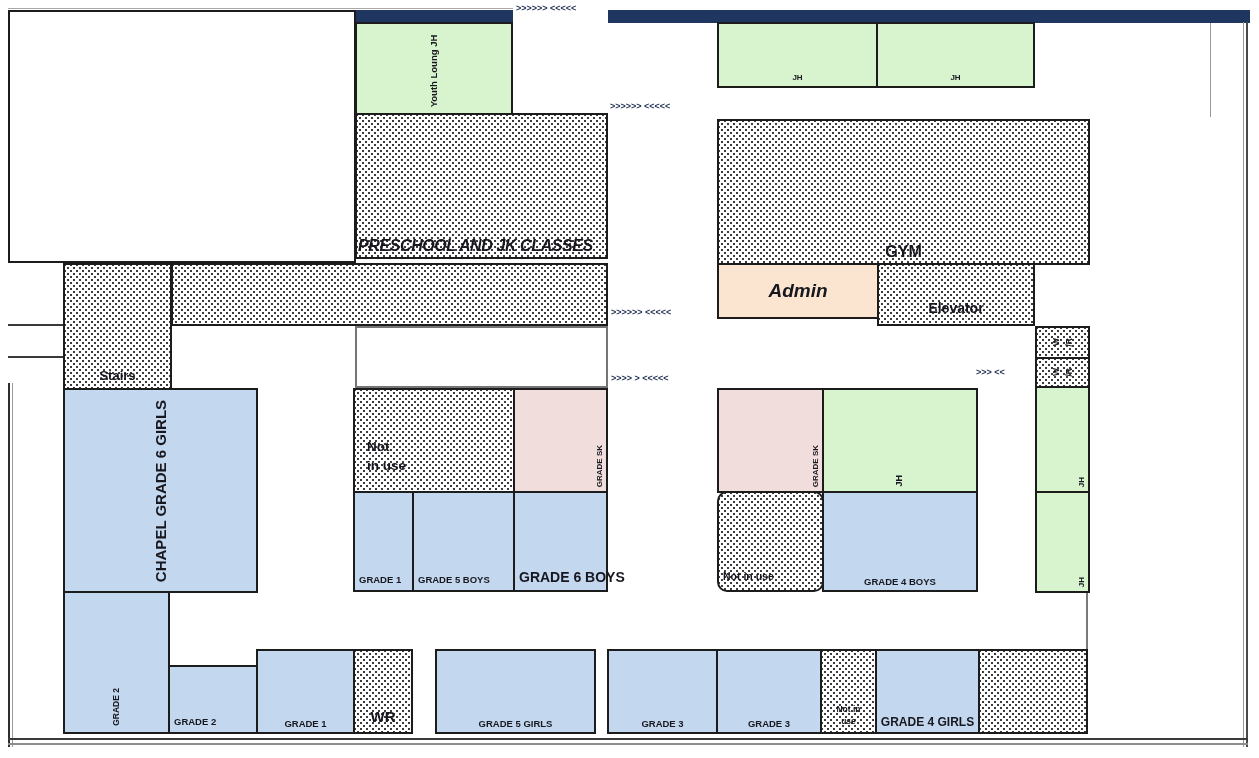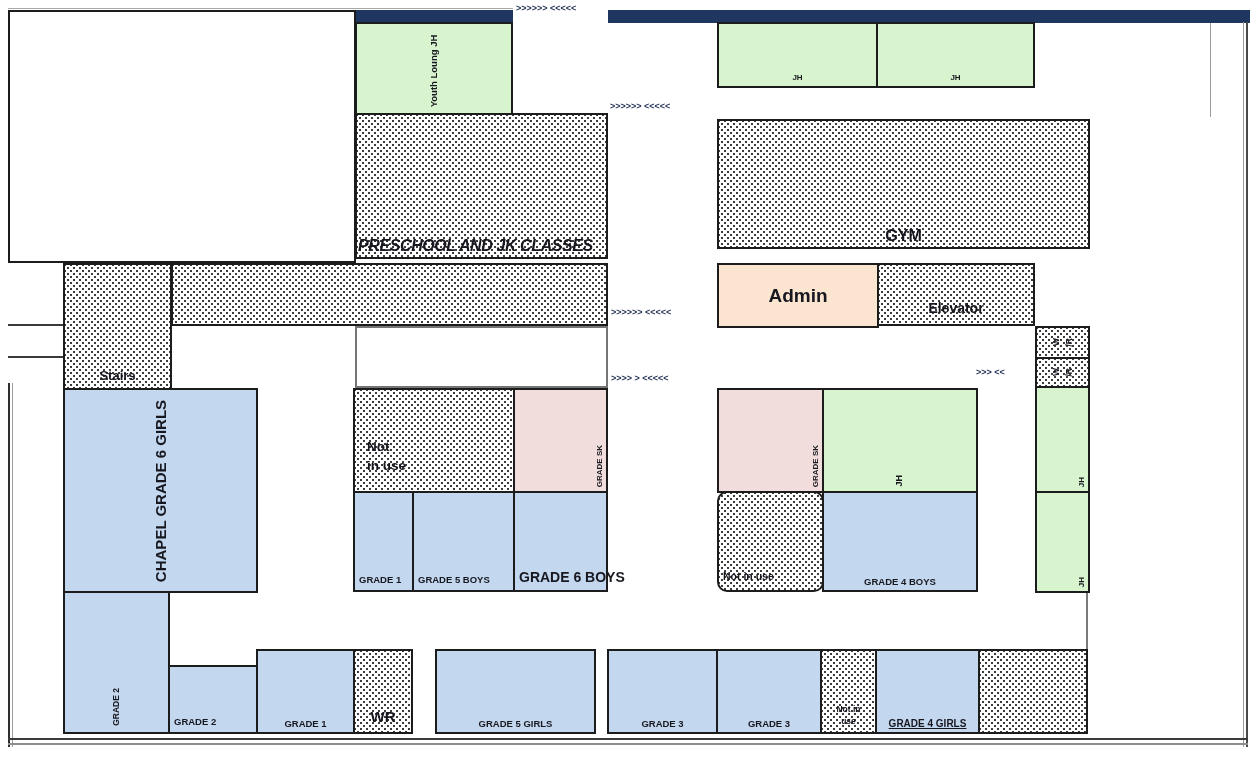--- a/index.html
+++ b/index.html
@@ -63,24 +63,24 @@
 
   <div class="room f-dots" style="left:355px;top:113px;width:253px;height:146px;font-style:italic;">
     <span class="lbl" style="left:1px;bottom:2px;font-size:16px;letter-spacing:-0.4px;">PRESCHOOL AND JK CLASSES</span>
   </div>
   <div class="room f-dots" style="left:171px;top:263px;width:437px;height:63px;"></div>
   <div class="room f-dots" style="left:63px;top:263px;width:109px;height:127px;">
     <span class="lbl bc" style="font-size:13px;bottom:5px;">Stairs</span>
   </div>
   <div class="room f-white b-gray" style="left:355px;top:326px;width:253px;height:62px;"></div>
 
-  <div class="room f-dots" style="left:717px;top:119px;width:373px;height:130px;">
+  <div class="room f-dots" style="left:717px;top:119px;width:373px;height:146px;">
     <span class="lbl bc" style="font-size:16px;bottom:2px;">GYM</span>
   </div>
-  <div class="room f-peach" style="left:717px;top:263px;width:162px;height:65px;">
+  <div class="room f-peach" style="left:717px;top:263px;width:162px;height:56px;font-style:italic;">
     <span class="lbl ctr" style="font-size:19px;">Admin</span>
   </div>
   <div class="room f-dots" style="left:877px;top:263px;width:158px;height:63px;">
     <span class="lbl bc" style="font-size:14px;bottom:8px;">Elevator</span>
   </div>
 
   <div class="room f-blue" style="left:63px;top:388px;width:195px;height:205px;">
     <span class="lbl vlbl v-ctr" style="font-size:15px;">CHAPEL GRADE 6 GIRLS</span>
   </div>
 
@@ -152,21 +152,21 @@
   <div class="room f-blue" style="left:716px;top:649px;width:106px;height:85px;">
     <span class="lbl bc" style="font-size:9.5px;">GRADE 3</span>
   </div>
   <div class="room f-dots" style="left:820px;top:649px;width:57px;height:85px;">
     <span class="lbl ml bc" style="font-size:8.5px;bottom:4px;text-align:center;">
       <span>Not in</span>
       <span>use</span>
     </span>
   </div>
   <div class="room f-blue" style="left:875px;top:649px;width:105px;height:85px;">
-    <span class="lbl bc" style="font-size:10px;text-decoration:underline;">GRADE 4 GIRLS</span>
+    <span class="lbl bc" style="font-size:12px;">GRADE 4 GIRLS</span>
   </div>
   <div class="room f-dots" style="left:978px;top:649px;width:110px;height:85px;"></div>
 
   <span class="door" style="left:516px;top:4px;">&gt;&gt;&gt;&gt;&gt;&gt; &lt;&lt;&lt;&lt;&lt;</span>
   <span class="door" style="left:610px;top:102px;">&gt;&gt;&gt;&gt;&gt;&gt; &lt;&lt;&lt;&lt;&lt;</span>
   <span class="door" style="left:611px;top:308px;">&gt;&gt;&gt;&gt;&gt;&gt; &lt;&lt;&lt;&lt;&lt;</span>
   <span class="door" style="left:611px;top:374px;">&gt;&gt;&gt;&gt; &gt; &lt;&lt;&lt;&lt;&lt;</span>
   <span class="door" style="left:976px;top:368px;">&gt;&gt;&gt; &lt;&lt;</span>
 
 </div>

